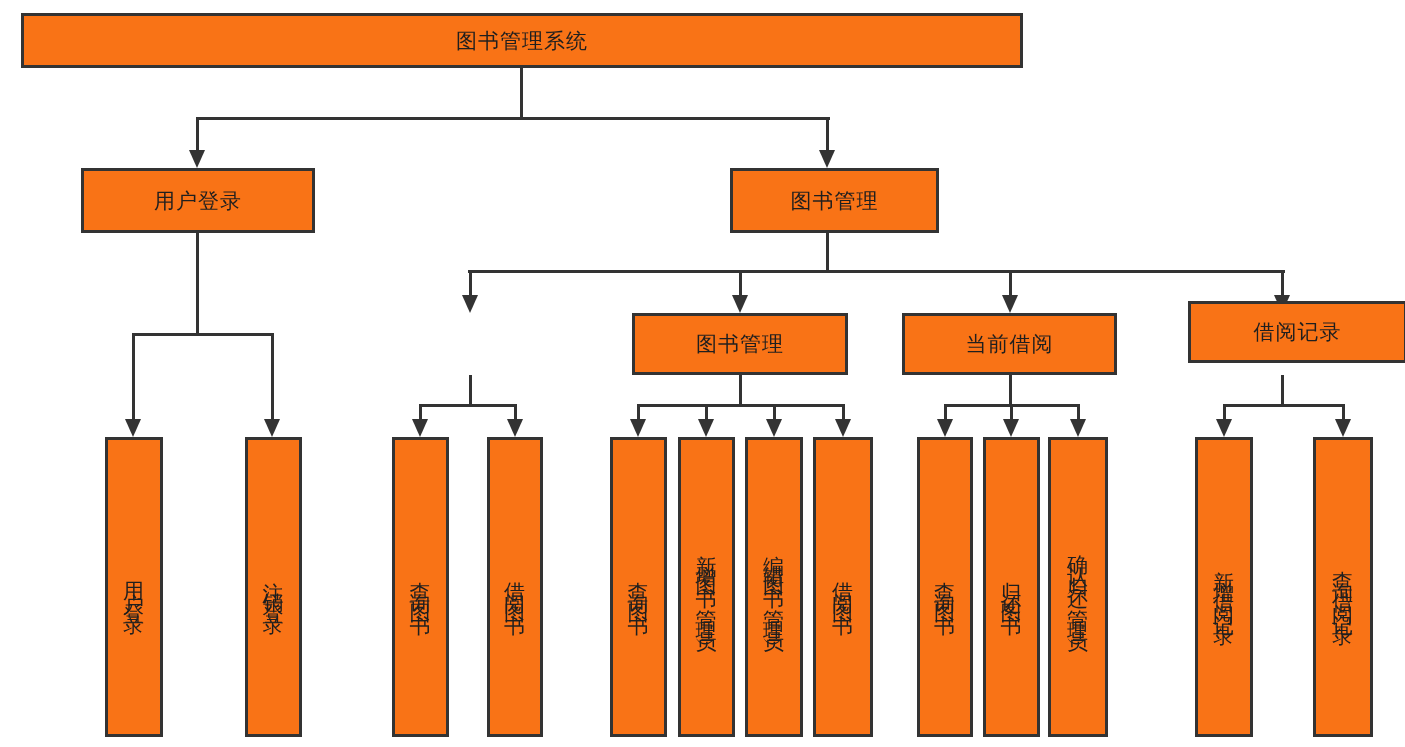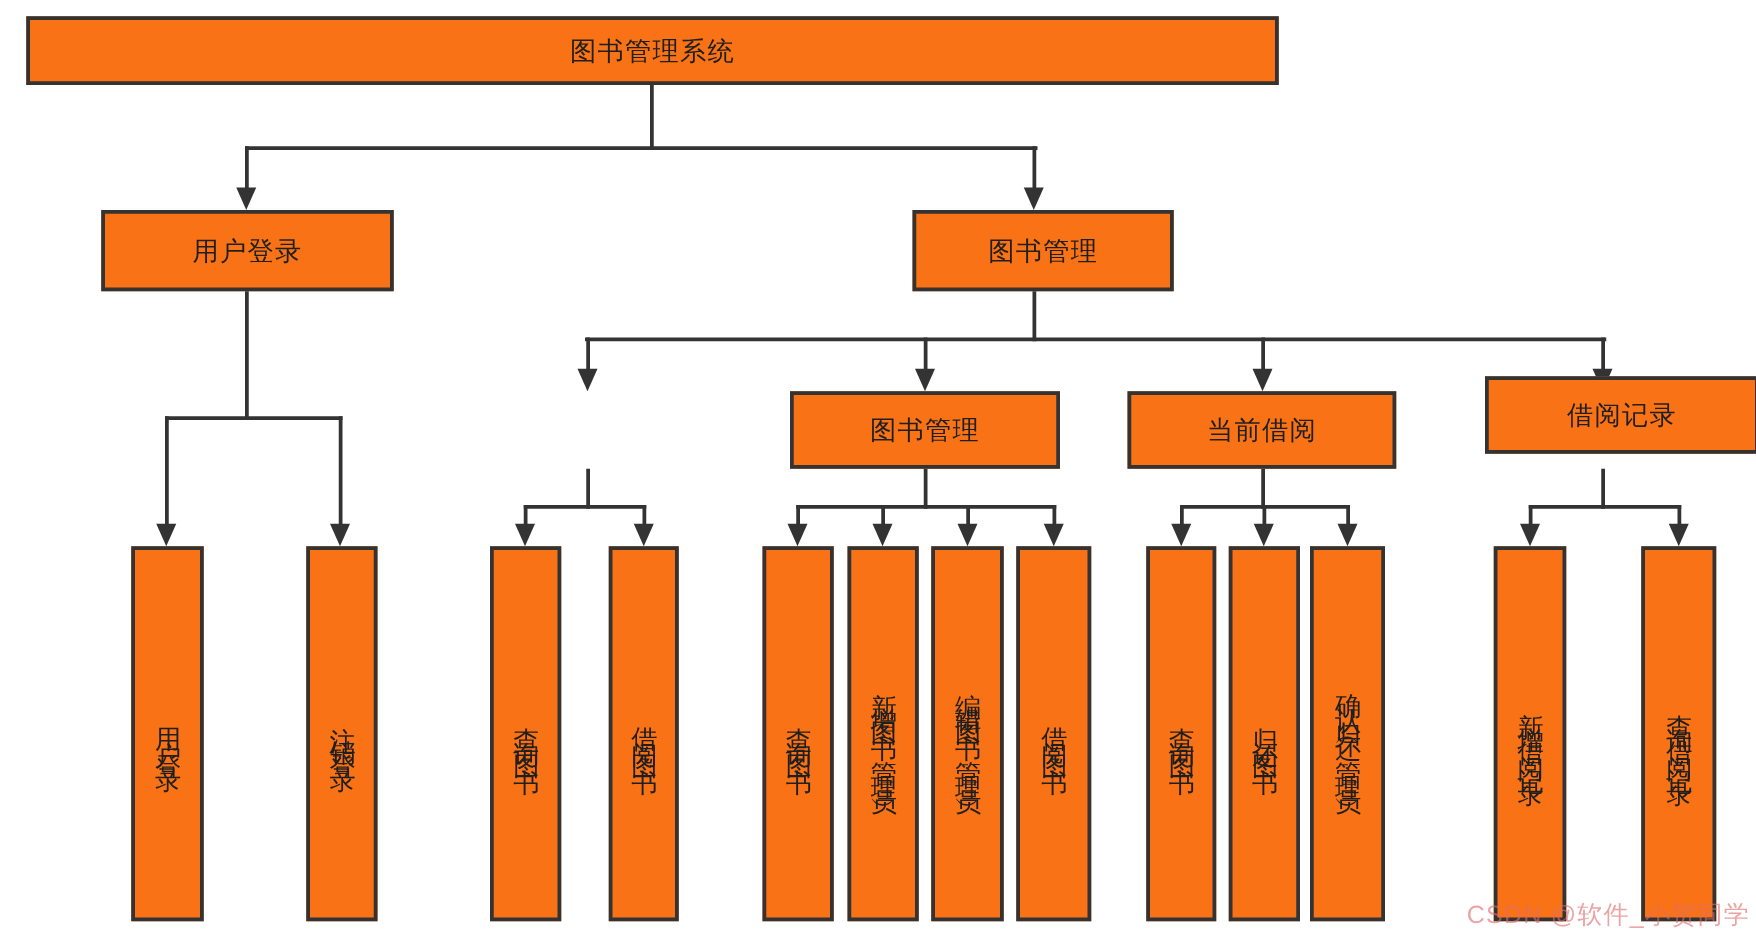--- a/index.html
+++ b/index.html
@@ -168,15 +168,14 @@
     <span>确认归还（管理员）</span>
   </div>
 
   <div class="node node-v" style="left:1195px; top:437px; width:58px; height:300px;">
     <span>新增借阅记录</span>
   </div>
   <div class="node node-v" style="left:1313px; top:437px; width:60px; height:300px;">
     <span>查询借阅记录</span>
   </div>
 
-  <div class="watermark">CSDN @软件_小贺同学</div>
 
 </div>
 
 </body></html>

